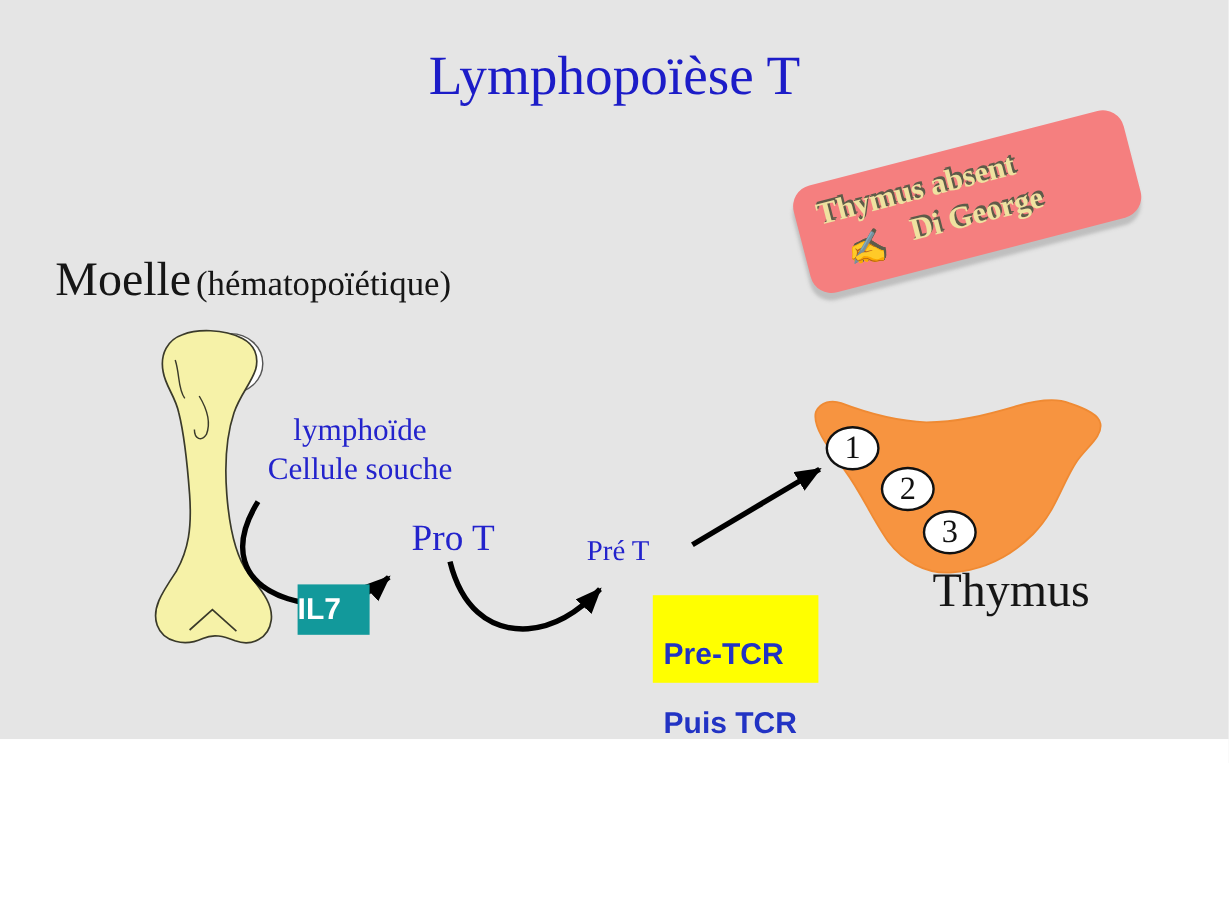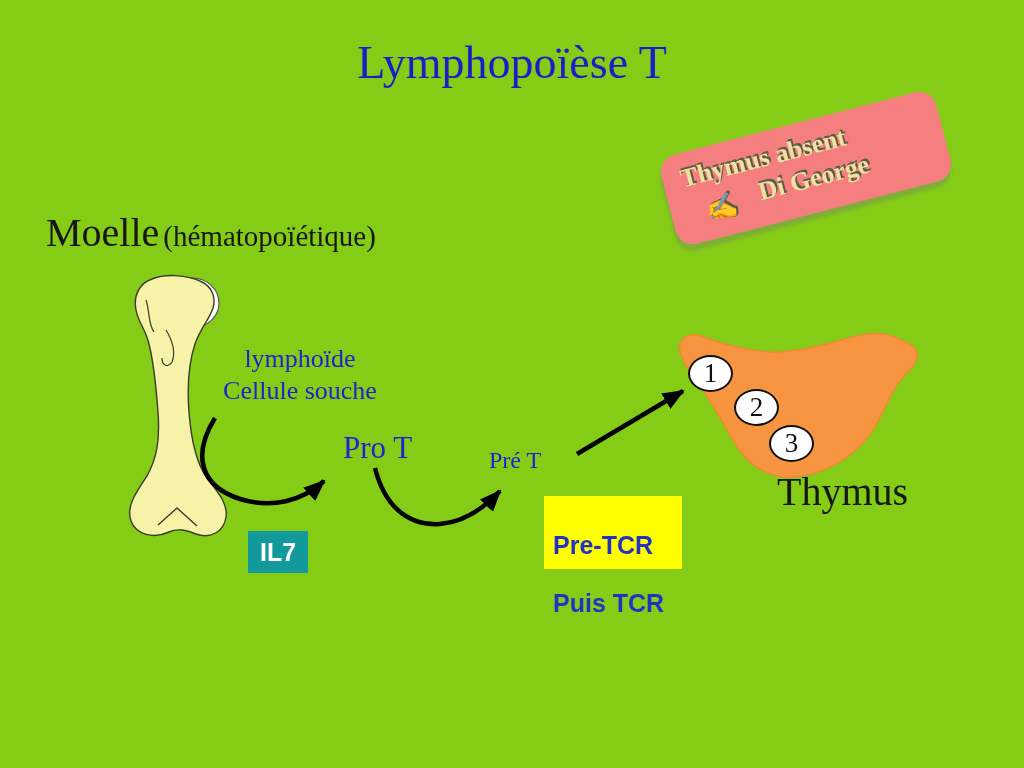--- a/index.html
+++ b/index.html
@@ -2,22 +2,22 @@
 <html><head>
 <meta charset="utf-8">
 <style>
   * { margin: 0; padding: 0; box-sizing: border-box; }
   html, body { background: #ffffff; }
   body { font-family: "Liberation Serif", serif; }
 
   .slide {
     position: relative;
     width: 1024px;
-    height: 768px;
-    background: #84cc16;
+    height: 616px;
+    background: #e5e5e5;
     overflow: hidden;
   }
 
   .title {
     position: absolute;
     top: 36px;
     left: 0;
     width: 100%;
     text-align: center;
     font-size: 46px;
@@ -98,23 +98,21 @@
 
   .il7-box {
     position: absolute;
     left: 248px;
     top: 487px;
     width: 60px;
     height: 42px;
     background: #12999b;
     display: flex;
     align-items: center;
-    justify-content: center;
     z-index: 3;
-    margin-top: 44px;
   }
   .il7-box span {
     font-family: "Liberation Sans", sans-serif;
     font-weight: bold;
     font-size: 25px;
     color: #ffffff;
   }
 
   .tcr-box {
     position: absolute;

